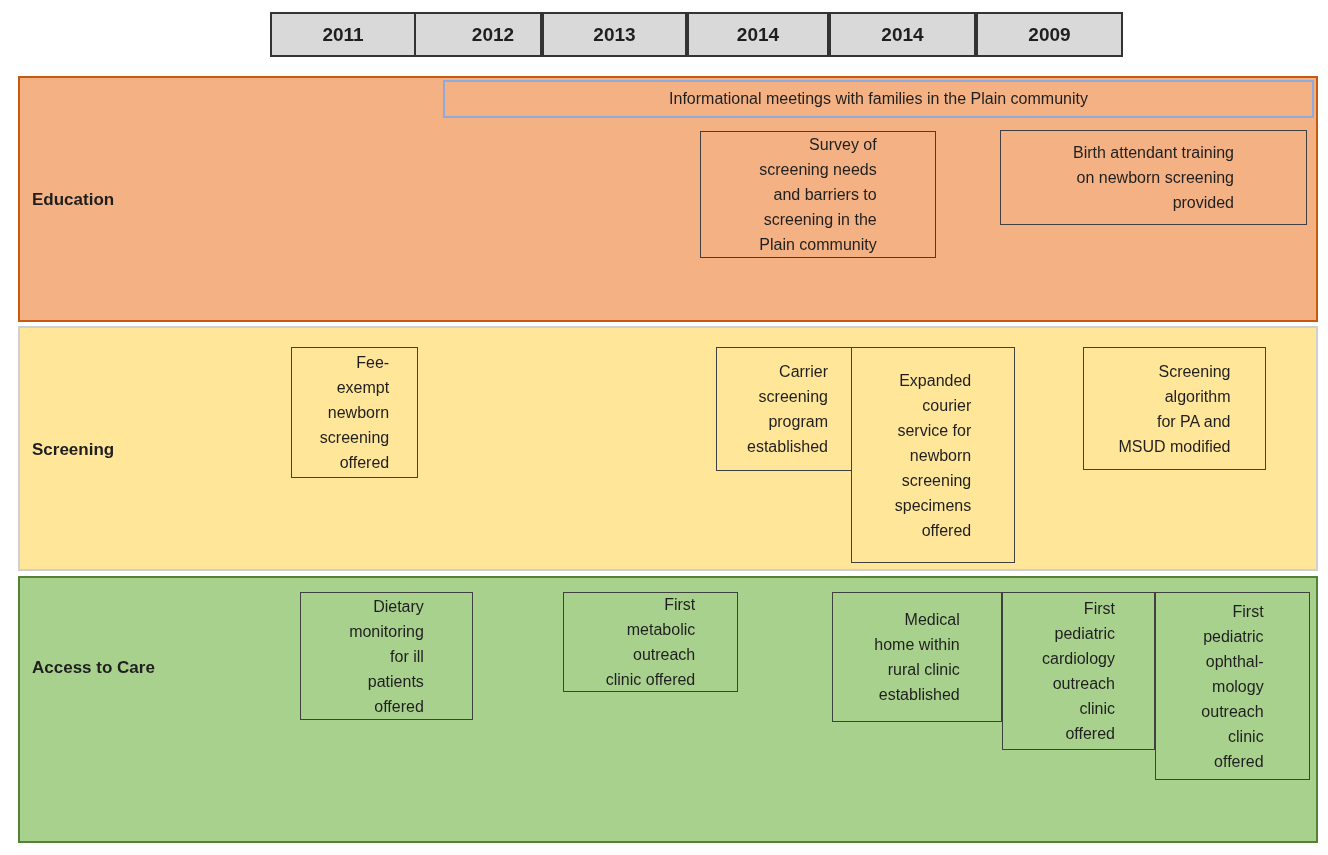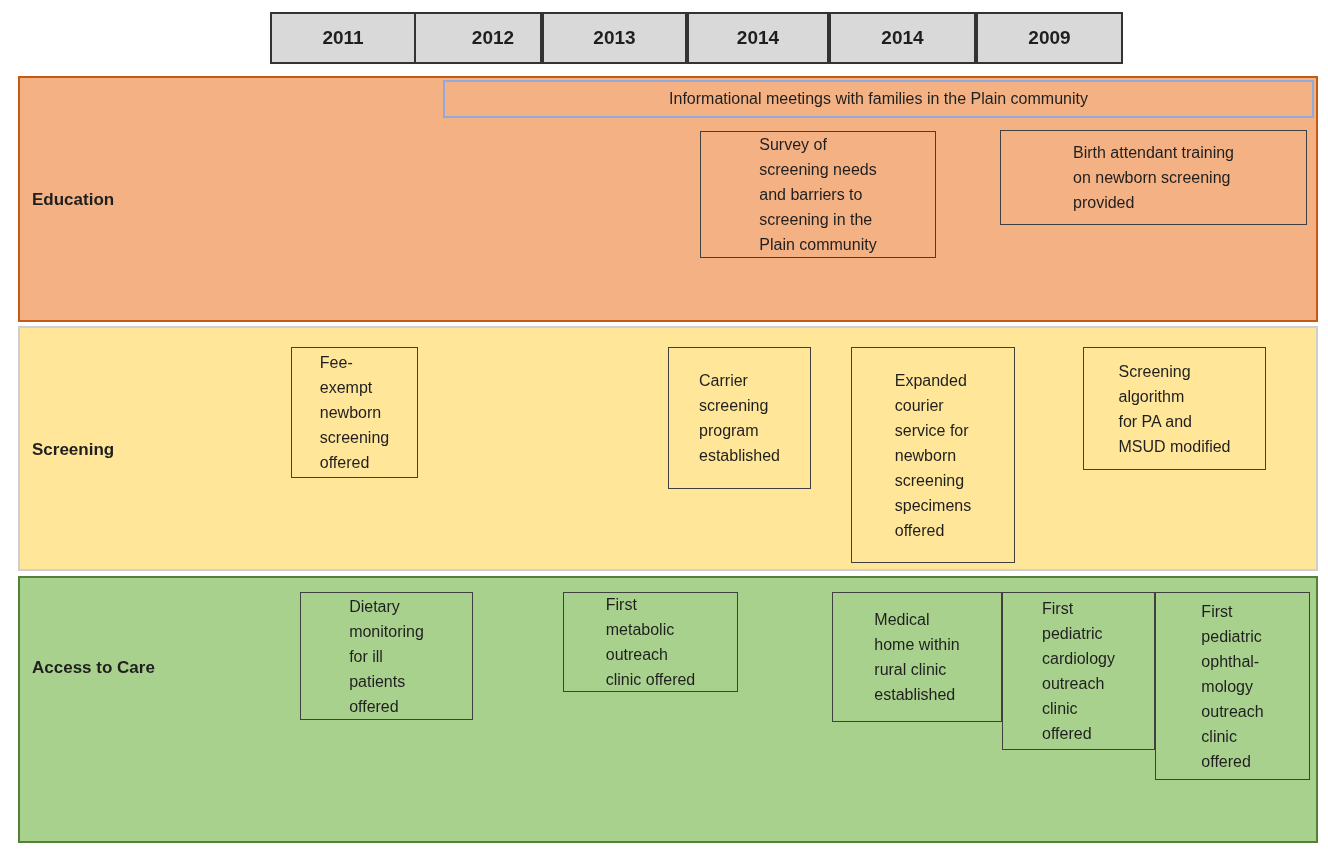--- a/index.html
+++ b/index.html
@@ -9,21 +9,21 @@
     height: 855px;
     background: #ffffff;
     font-family: "Liberation Sans", sans-serif;
     color: #1f1f1f;
     overflow: hidden;
   }
   
   .year-cell {
     position: absolute;
     top: 12px;
-    height: 52px;
+    height: 45px;
     box-sizing: border-box;
     background: var(--header-fill, #d9d9d9);
     border: 2px solid var(--header-border, #333333);
     display: flex;
     align-items: center;
     justify-content: center;
     font-weight: bold;
     font-size: 19px;
   }
   .year-cell + .year-cell { margin-left: -2px; }
@@ -66,21 +66,21 @@
   .lbl-screening { top: 440px; }
   .lbl-access    { top: 658px; }
   
   .event {
     position: absolute;
     box-sizing: border-box;
     border: 1.5px solid var(--box-border, #404040);
     display: flex;
     align-items: center;
     justify-content: center;
-    text-align: left;
+    text-align: right;
     font-size: 16px;
     line-height: 25px;
     white-space: pre-line;
   }
   .on-orange { background: var(--orange-fill, #f4b183); }
   .on-yellow { background: var(--yellow-fill, #ffe699); }
   .on-green  { background: var(--green-fill, #a9d18e); }
   .blue-border { border: 2px solid var(--info-border, #8faadc); }
   .single-line { line-height: 20px; }
 </style>
@@ -112,21 +112,21 @@
 Plain community</div>
   <div class="event on-orange" style="left:1000px; top:130px; width:307px; height:95px;">Birth attendant training
 on newborn screening
 provided</div>
 
   <div class="event on-yellow" style="left:291px; top:347px; width:127px; height:131px;">Fee-
 exempt
 newborn
 screening
 offered</div>
-  <div class="event on-yellow" style="left:668px; top:347px; width:143px; height:142px;">Carrier
+  <div class="event on-yellow" style="left:716px; top:347px; width:143px; height:124px;">Carrier
 screening
 program
 established</div>
   <div class="event on-yellow" style="left:851px; top:347px; width:164px; height:216px;">Expanded
 courier
 service for
 newborn
 screening
 specimens
 offered</div>

